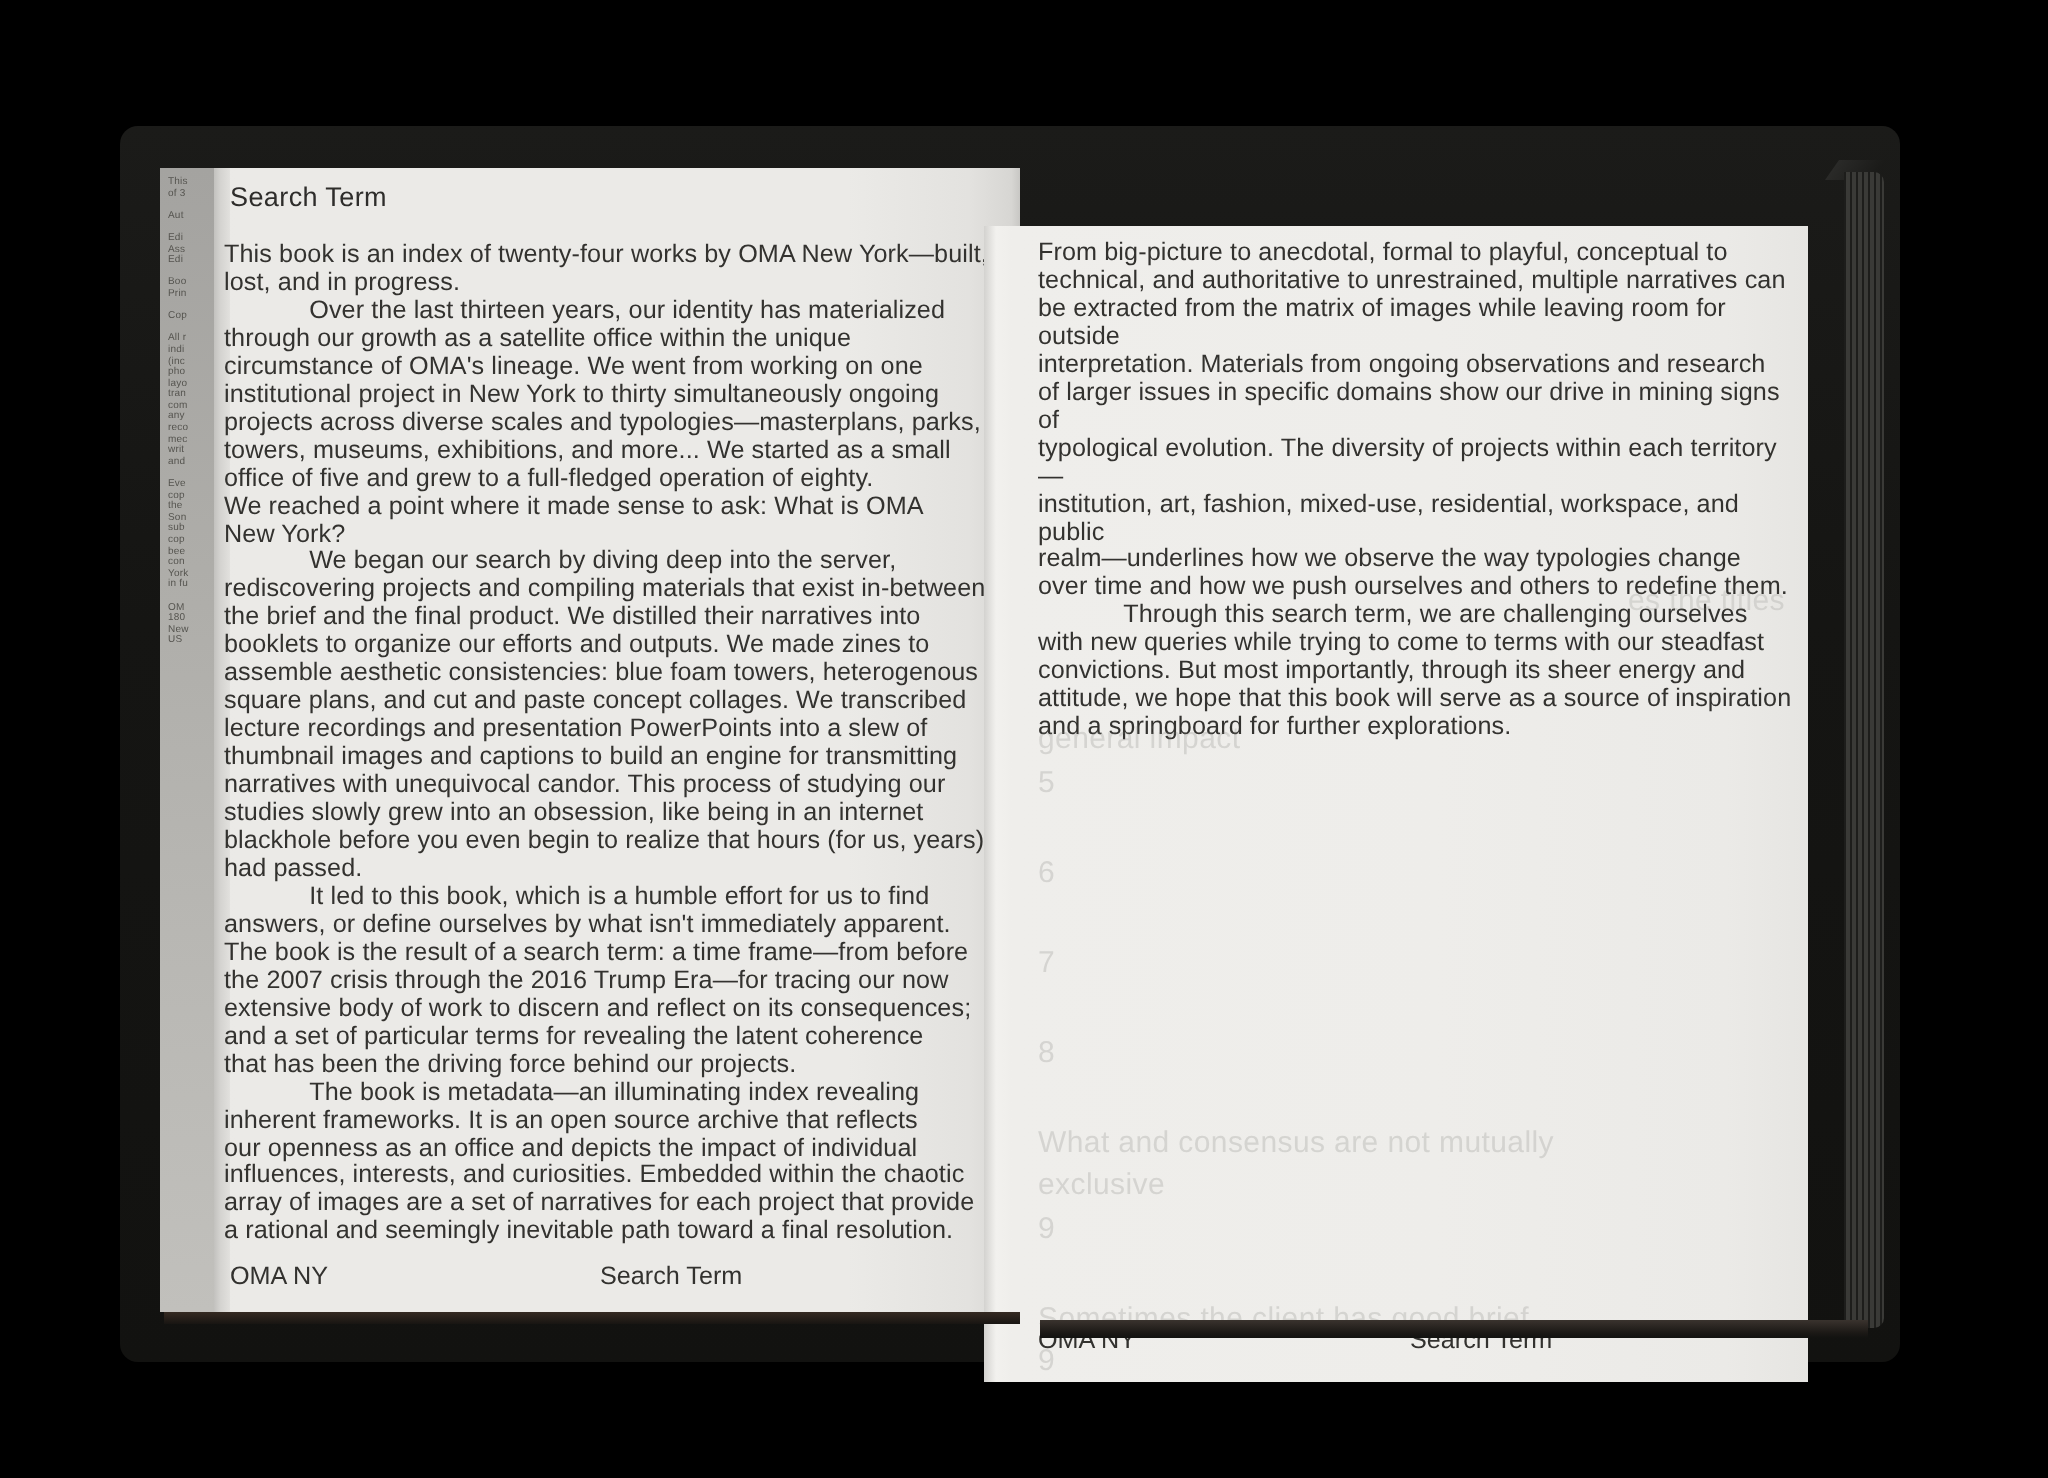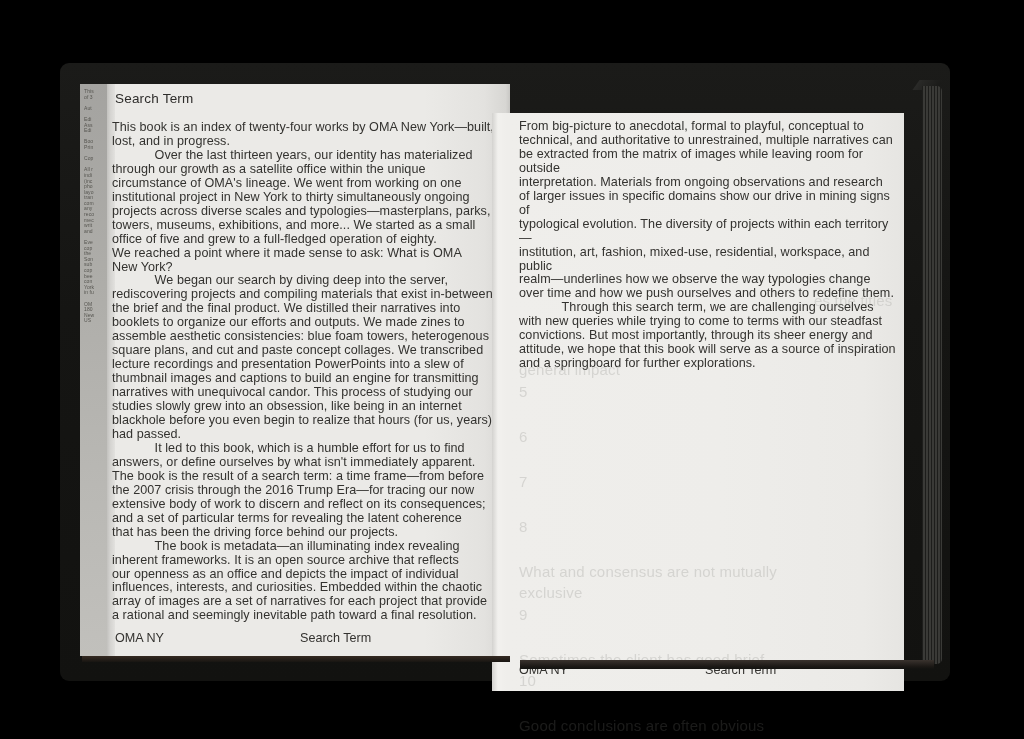--- a/index.html
+++ b/index.html
@@ -218,24 +218,20 @@
     <div class="ghost-item">
       <span class="g-num">8</span>
       <span class="g-text">What and consensus are not mutually
 exclusive</span>
     </div>
     <div class="ghost-item">
       <span class="g-num">9</span>
       <span class="g-text">Sometimes the client has good brief</span>
     </div>
     <div class="ghost-item">
-      <span class="g-num">10</span>
-      <span class="g-text">Good conclusions are often obvious</span>
-    </div>
-    <div class="ghost-item">
       <span class="g-num">9</span>
     </div>
   </div>
 
   <div class="abs rp-footer-brand">OMA NY</div>
   <div class="abs rp-footer-title">Search Term</div>
 </div>
 
 <div class="abs fore-edge-top"></div>
 <div class="abs fore-edge"></div>

